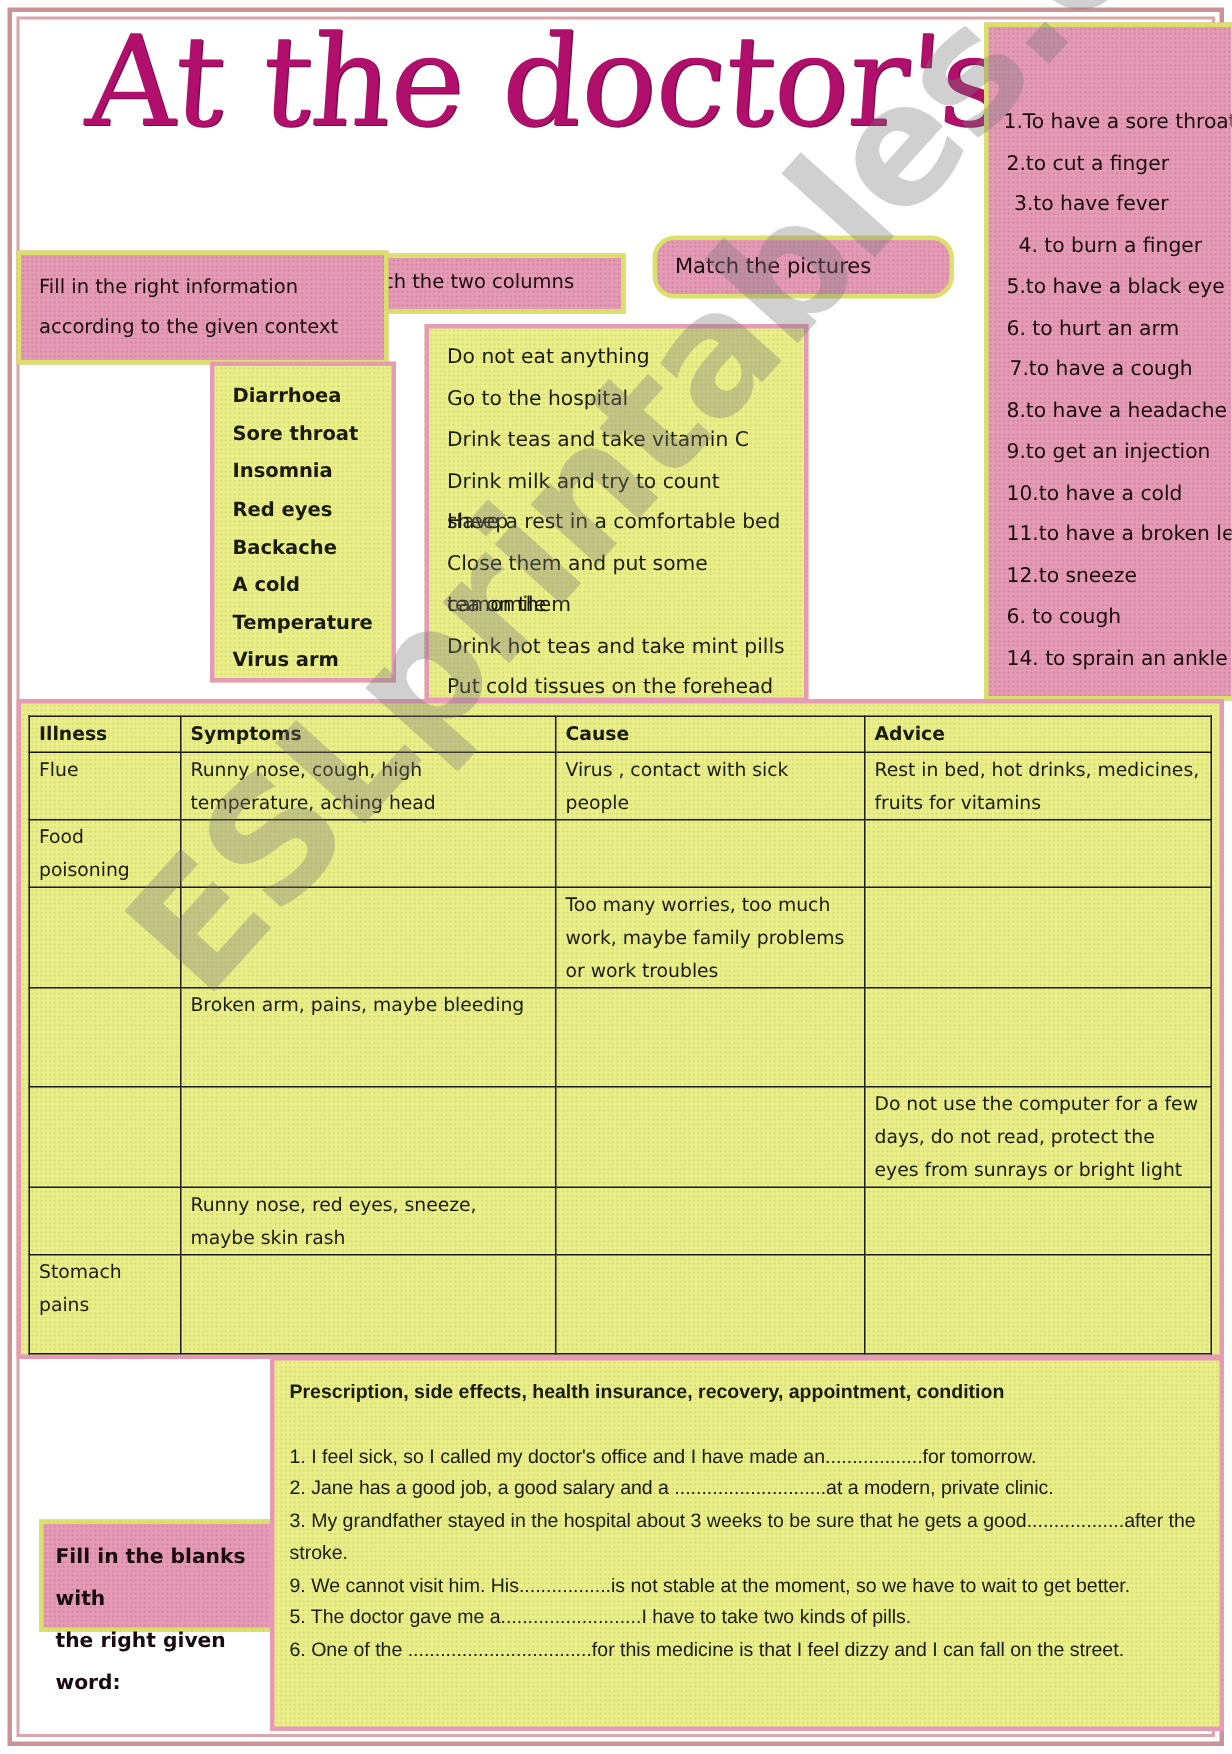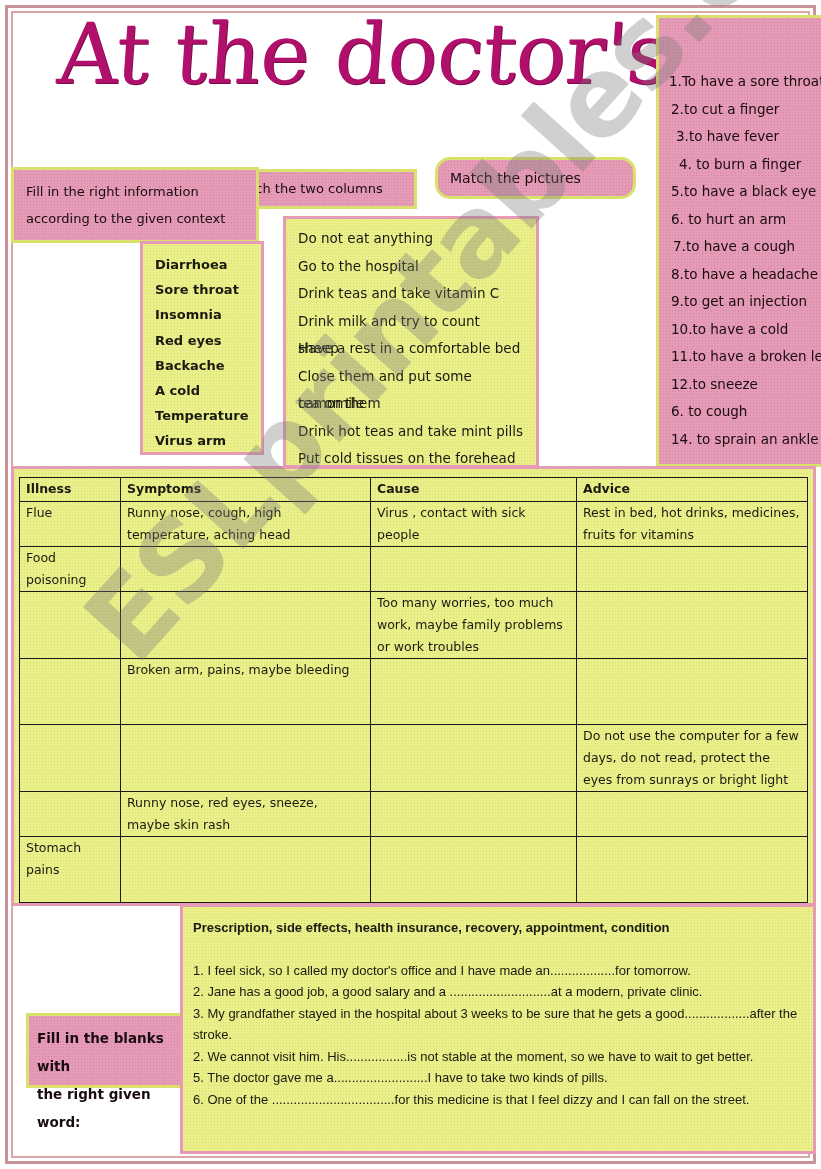--- a/index.html
+++ b/index.html
@@ -190,18 +190,18 @@
 <div class="pink-box fill-blanks-label">
   <div>Fill in the blanks with</div>
   <div>the right given word:</div>
 </div>
 
 <div class="yellow-box blanks-box">
   <div class="word-bank">Prescription, side effects, health insurance, recovery, appointment, condition</div>
   <div>1. I feel sick, so I called my doctor's office and I have made an..................for tomorrow.</div>
   <div>2. Jane has a good job, a good salary and a ............................at a modern, private clinic.</div>
   <div>3. My grandfather stayed in the hospital about 3 weeks to be sure that he gets a good..................after the stroke.</div>
-  <div>2. We cannot visit him. His.................is not stable at the moment, so we have to wait to get better.</div>
+  <div>9. We cannot visit him. His.................is not stable at the moment, so we have to wait to get better.</div>
   <div>5. The doctor gave me a..........................I have to take two kinds of pills.</div>
   <div>6. One of the ..................................for this medicine is that I feel dizzy and I can fall on the street.</div>
 </div>
 
 <div class="watermark">ESLprintables.com</div>
 
 </body></html>

